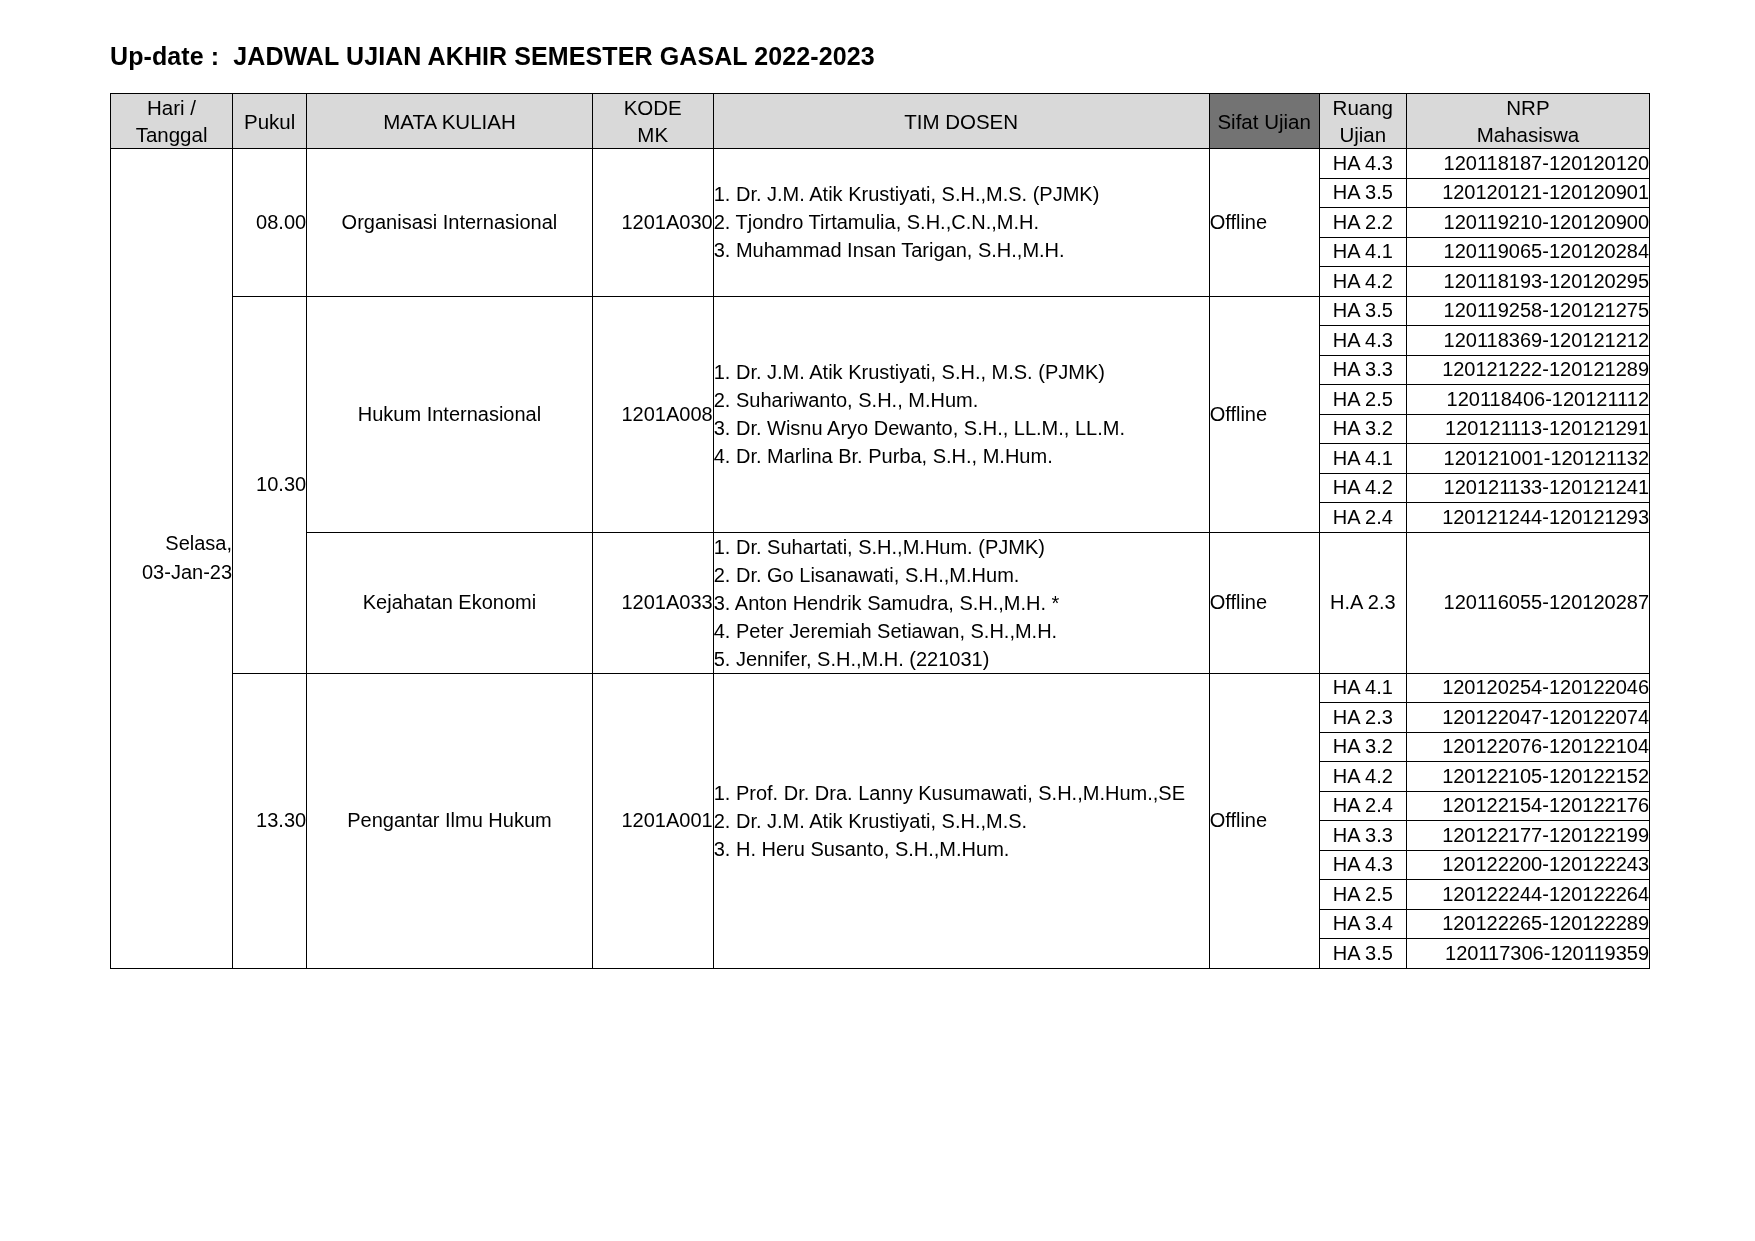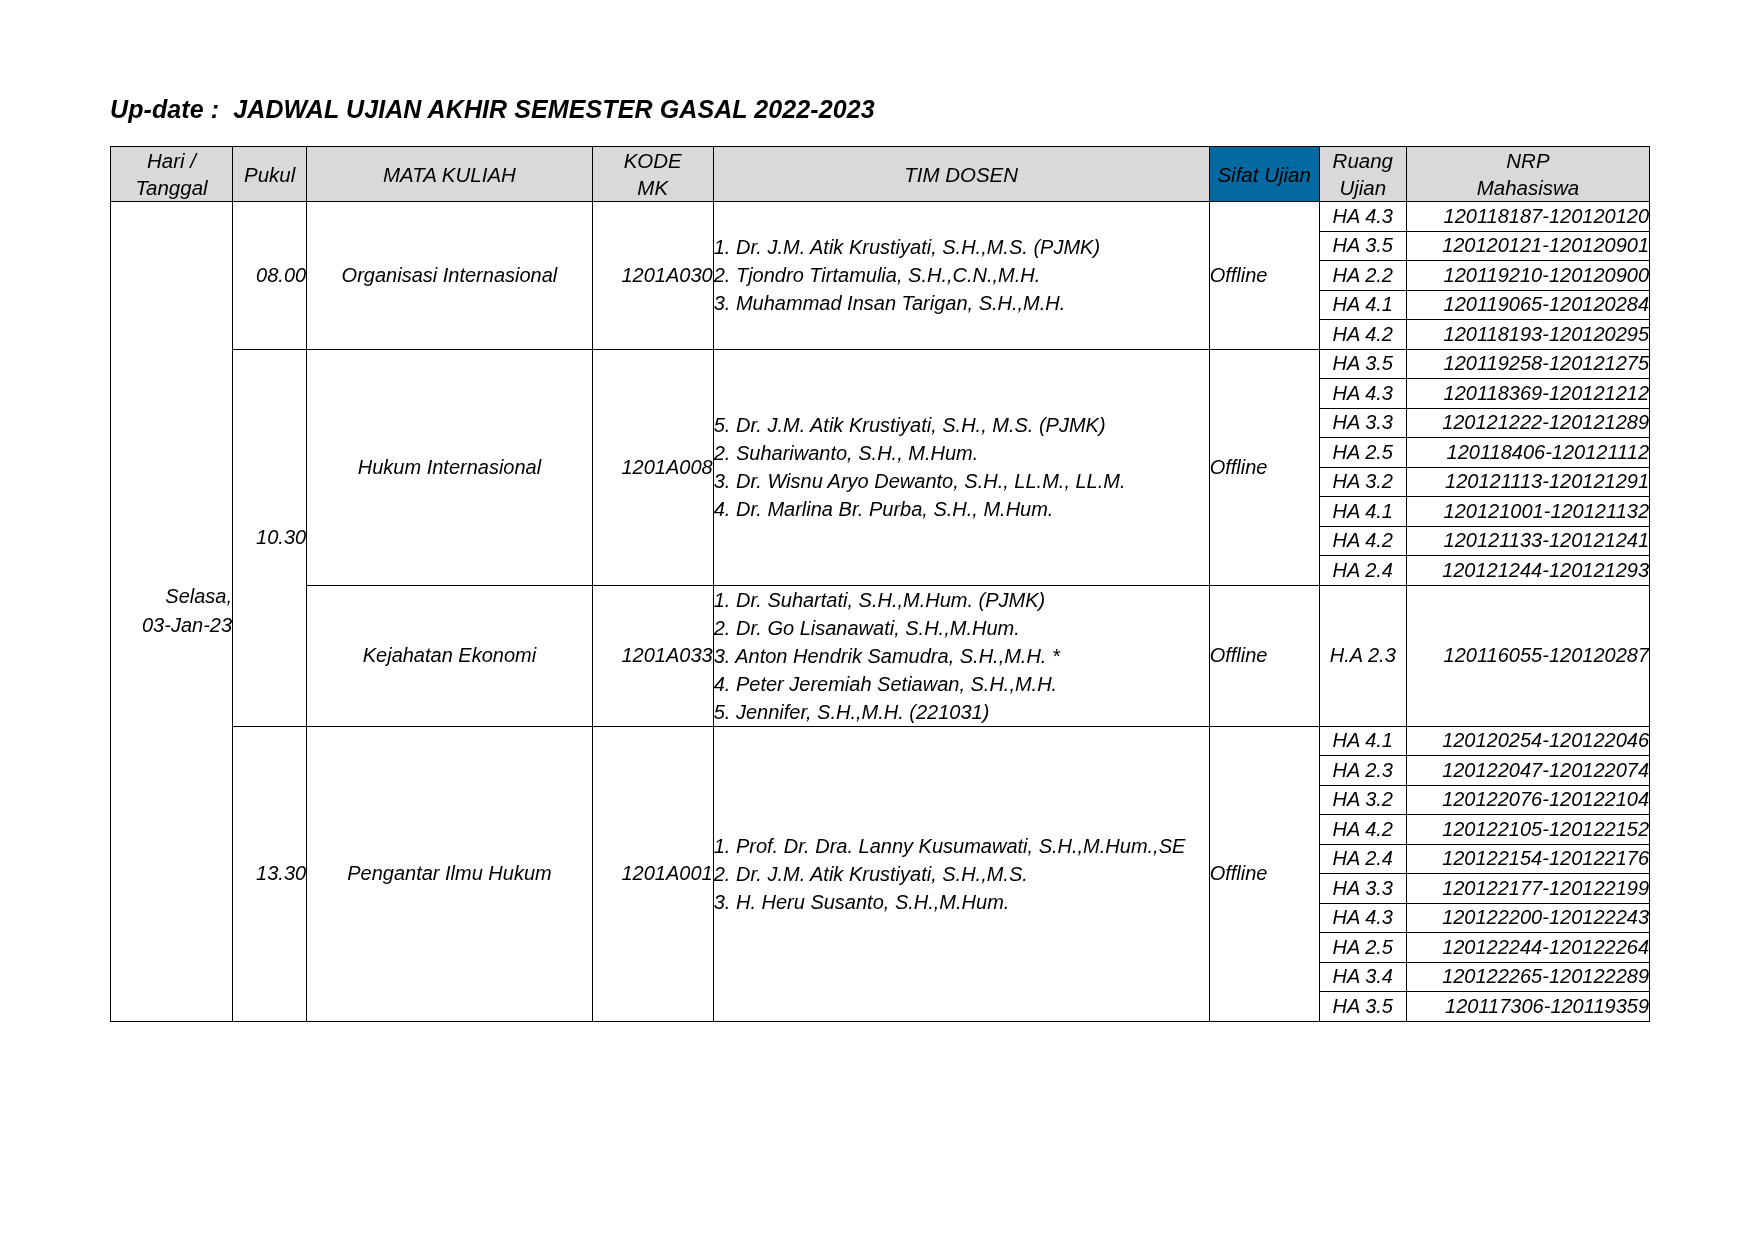--- a/index.html
+++ b/index.html
@@ -12,22 +12,21 @@
     height: 1241px;
     font-family: "Liberation Sans", sans-serif;
     color: #000000;
     overflow: hidden;
   }
   .page {
     position: relative;
     width: 1755px;
     height: 1241px;
     box-sizing: border-box;
-    padding: 95px 100px 0 110px;
-    font-style: italic;
+    padding: 42px 100px 0 110px;
   }
   .title-line {
     font-size: 25px;
     font-weight: bold;
     letter-spacing: 0.1px;
     margin-bottom: 22px;
     white-space: nowrap;
   }
   .title-prefix { margin-right: 14px; }
 
@@ -44,21 +43,21 @@
     font-weight: normal;
   }
   thead th {
     background: #d9d9d9;
     text-align: center;
     font-weight: bold;
     font-size: 20.5px;
     line-height: 1.32;
     padding: 7px 3px;
   }
-  th.sifat-head { background: #0369a1; }
+  th.sifat-head { background: #737373; }
 
   
   col.c-hari   { width: 112px; }
   col.c-pukul  { width: 68px;  }
   col.c-mk     { width: 262px; }
   col.c-kode   { width: 111px; }
   col.c-dosen  { width: 455px; }
   col.c-sifat  { width: 101px; }
   col.c-ruang  { width: 80px;  }
   col.c-nrp    { width: 223px; }
@@ -159,21 +158,21 @@
         </tr>
         <tr>
           <td class="ruang">HA 4.2</td>
           <td class="nrp">120118193-120120295</td>
         </tr>
         <tr>
           <td class="pukul" rowspan="9">10.30</td>
           <td class="mk" rowspan="8">Hukum Internasional</td>
           <td class="kode" rowspan="8">1201A008</td>
           <td class="dosen" rowspan="8">
-            <span class="ln">5. Dr. J.M. Atik Krustiyati, S.H., M.S.  (PJMK)</span>
+            <span class="ln">1. Dr. J.M. Atik Krustiyati, S.H., M.S.  (PJMK)</span>
             <span class="ln">2. Suhariwanto, S.H., M.Hum.</span>
             <span class="ln">3. Dr. Wisnu Aryo Dewanto, S.H., LL.M., LL.M.</span>
             <span class="ln">4. Dr. Marlina Br. Purba, S.H., M.Hum.</span>
           </td>
           <td class="sifat" rowspan="8">Offline</td>
           <td class="ruang">HA 3.5</td>
           <td class="nrp">120119258-120121275</td>
         </tr>
         <tr>
           <td class="ruang">HA 4.3</td>

